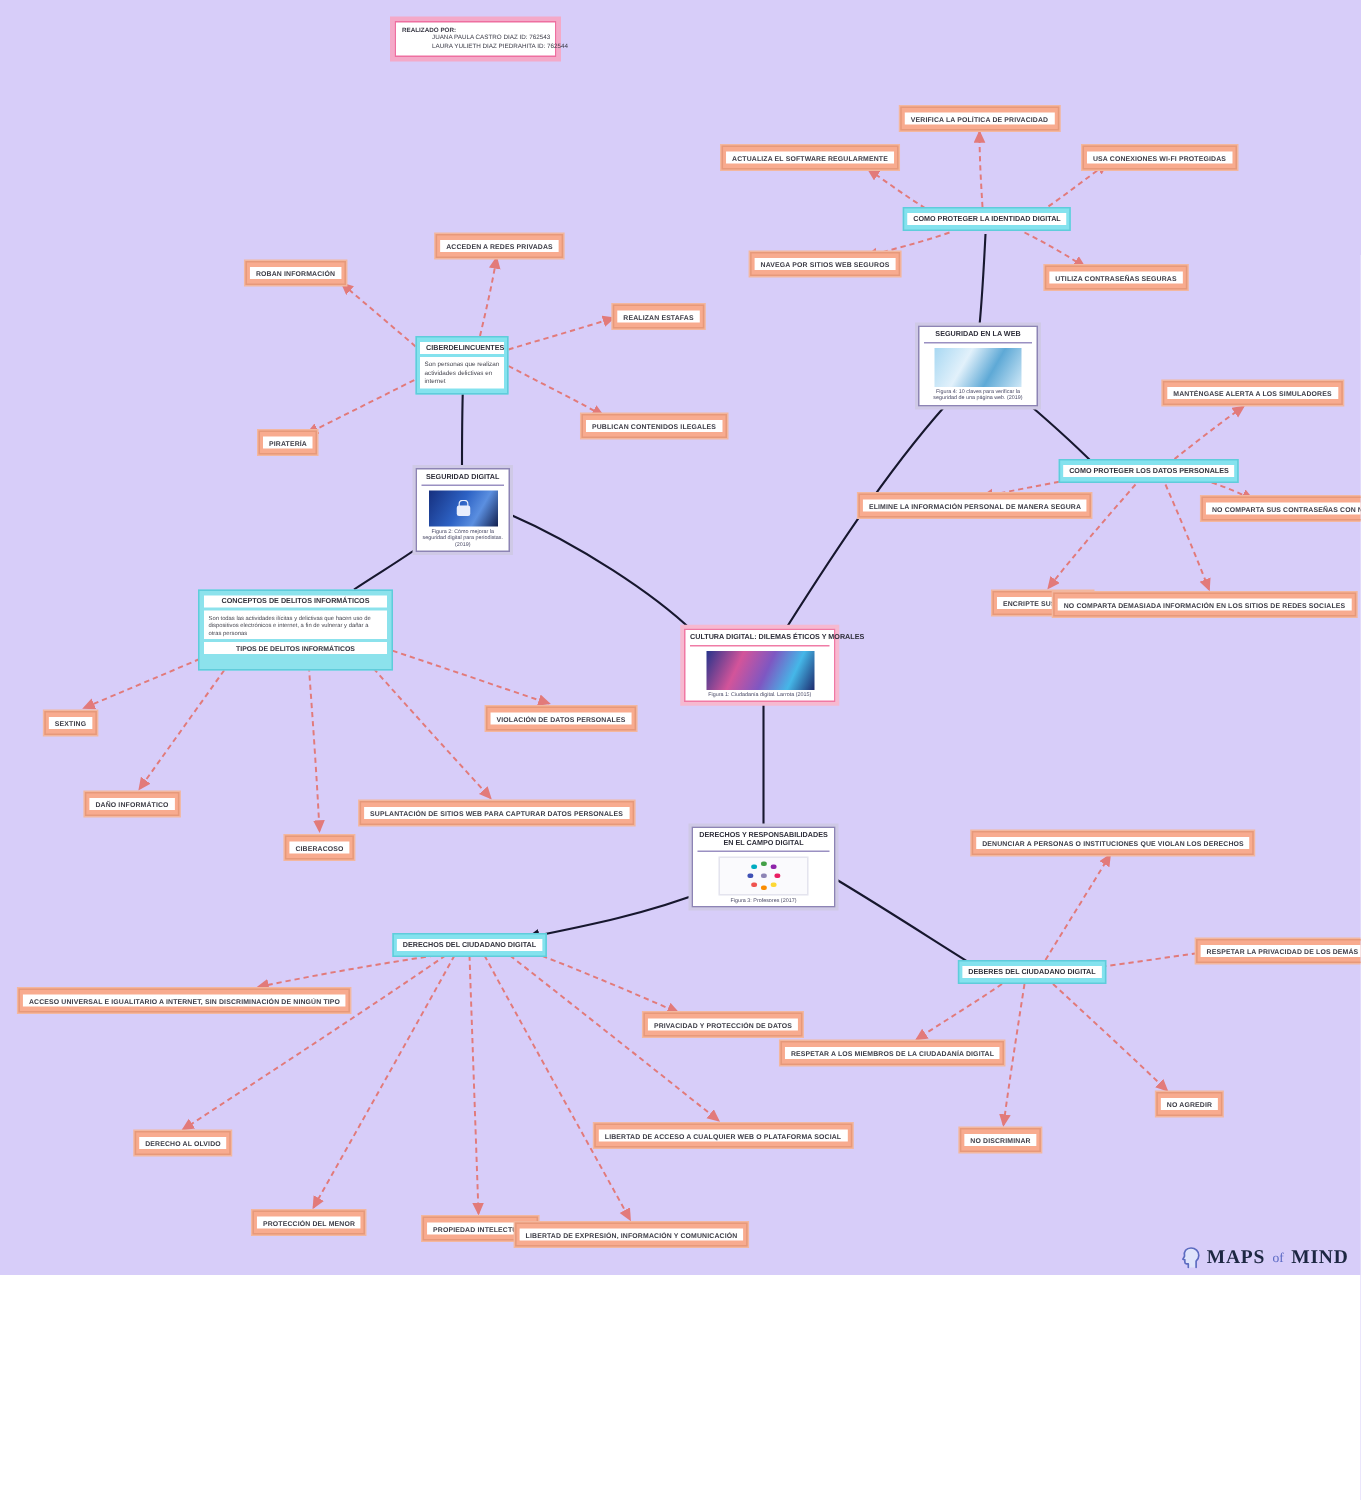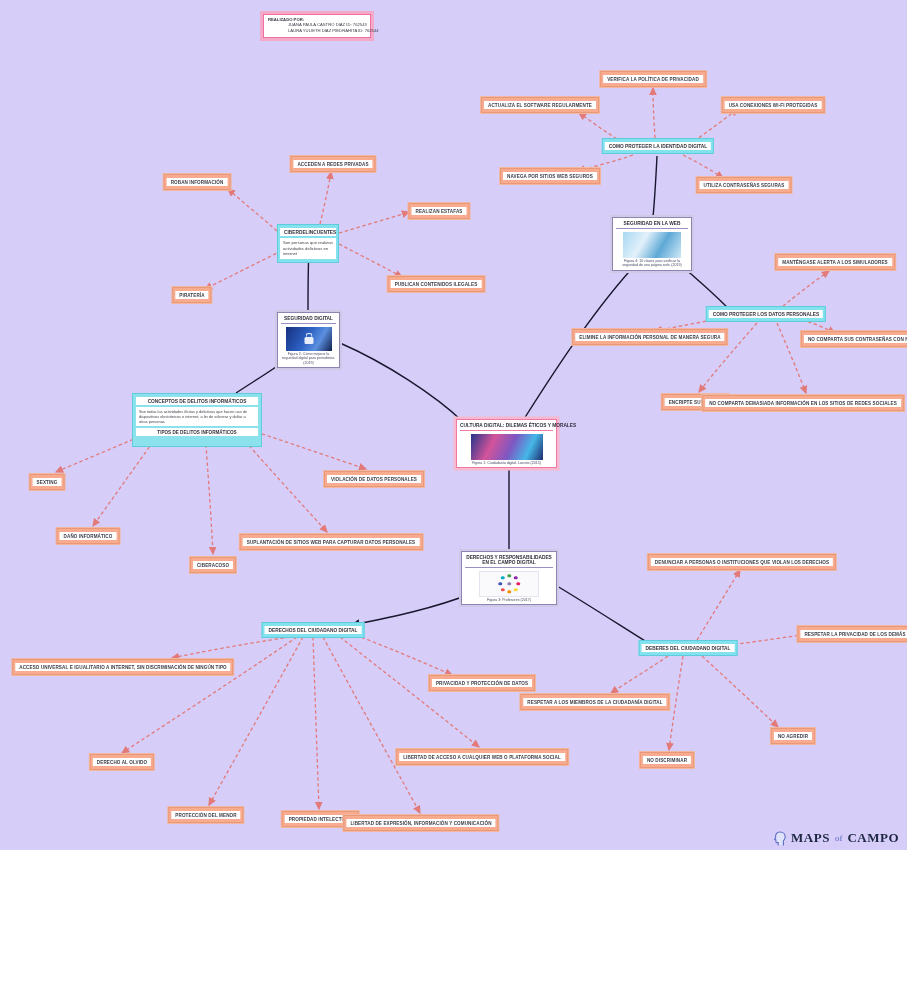--- a/index.html
+++ b/index.html
@@ -290,16 +290,16 @@
     <a class="biblio-link">https://enciclopedia.kaspersky.es/derechos-y-deberes-en-el-campo-digital</a>
     <div class="biblio-foot"></div>
   </div>
 
   <div class="logo">
     <svg width="15" height="15" viewBox="0 0 15 15">
       <path d="M5.2,14 L5.2,11.6 L4,11.6 C3.3,11.6 2.9,11.2 2.9,10.5 L2.9,8.9 L1.6,8.5 L2.7,6.4 C2,3.4 3.8,1 7,1 C10,1 12.2,3.2 12.2,6 C12.2,7.6 11.4,8.9 10.4,9.8 L10.4,14" fill="#dfe4fb" stroke="#5c6bc0" stroke-width="1.1" stroke-linejoin="round" stroke-linecap="round"></path>
     </svg>
     <span class="logo-text">MAPS</span>
       <span class="logo-of">of</span>
-      <span class="logo-text">CAMPO</span>
+      <span class="logo-text">MIND</span>
   </div>
 
 </div>
 
 </body></html>

